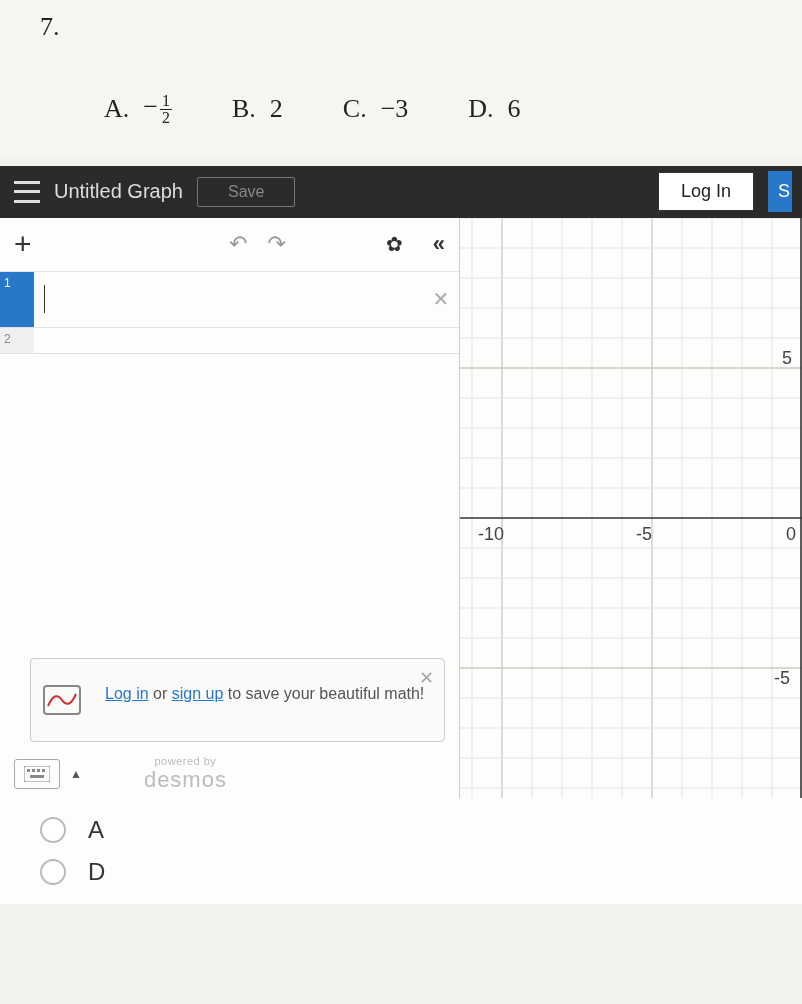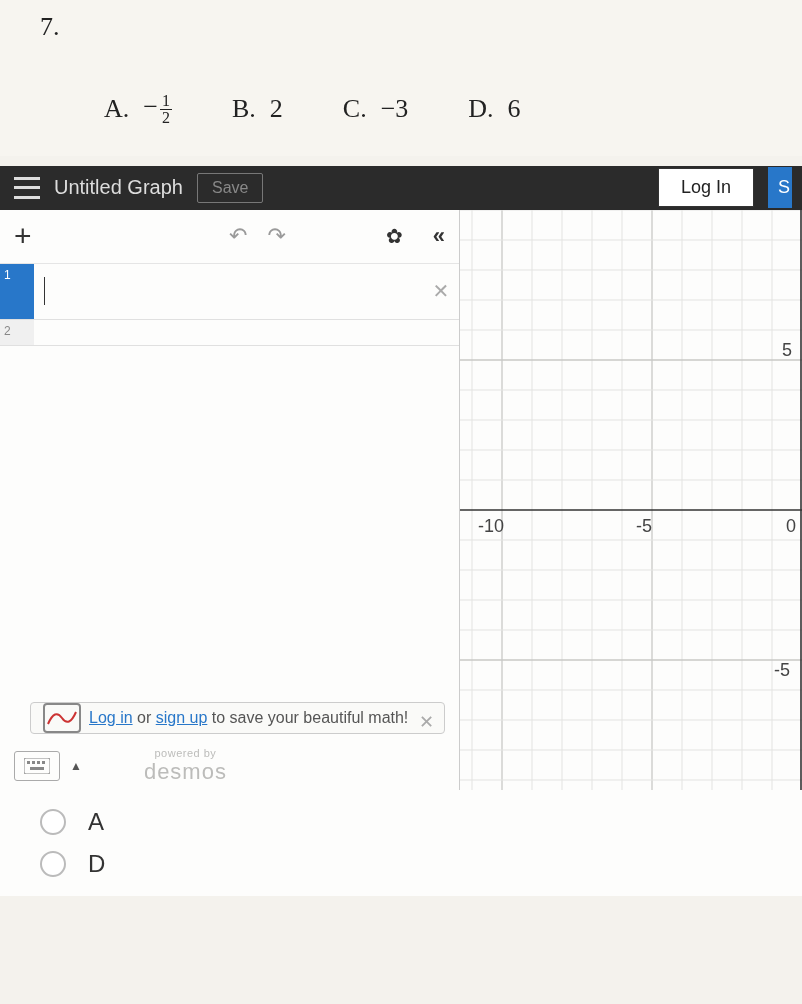--- a/index.html
+++ b/index.html
@@ -46,40 +46,40 @@
   .frac .num { border-bottom: 1px solid #222; padding: 0 2px; }
   .frac .den { padding: 0 2px; }
   .neg { margin-right: 2px; }
 
   
   .desmos {
     position: relative;
     margin-top: 10px;
   }
   .dbar {
-    height: 44px;
+    height: 52px;
     background: #2b2b2b;
     display: flex;
     align-items: center;
     padding: 0 10px 0 14px;
     gap: 14px;
   }
   .ham {
     width: 26px; height: 22px;
     display: flex; flex-direction: column; justify-content: space-between;
   }
   .ham span { height: 3px; background: #ddd; }
   .title {
     color: #ddd; font-size: 20px; font-weight: 400;
   }
   .save-btn {
     border: 1px solid #777;
     color: #888;
     background: transparent;
-    padding: 5px 14px;
+    padding: 5px 30px;
     font-size: 16px;
     border-radius: 2px;
   }
   .bar-spacer { flex: 1; }
   .login-btn {
     background: #fff;
     border: 1px solid #333;
     color: #222;
     padding: 8px 22px;
     font-size: 18px;
@@ -167,23 +167,23 @@
   .expr-row.inactive { min-height: 26px; }
 
   .panel-fill { flex: 1; }
 
   .save-prompt {
     margin: 0 14px 8px 30px;
     border: 1px solid #ccc;
     background: #fafaf8;
     border-radius: 4px;
     display: flex;
-    align-items: center;
-    gap: 8px;
-    padding: 0 12px;
+    align-items: flex-start;
+    gap: 24px;
+    padding: 26px 12px;
     font-size: 16px;
     color: #555;
     position: relative;
   }
   .save-prompt a { color: #2877c9; text-decoration: underline; }
   .save-prompt .close {
     position: absolute;
     right: 10px; top: 8px;
     color: #aaa;
     font-size: 18px;

